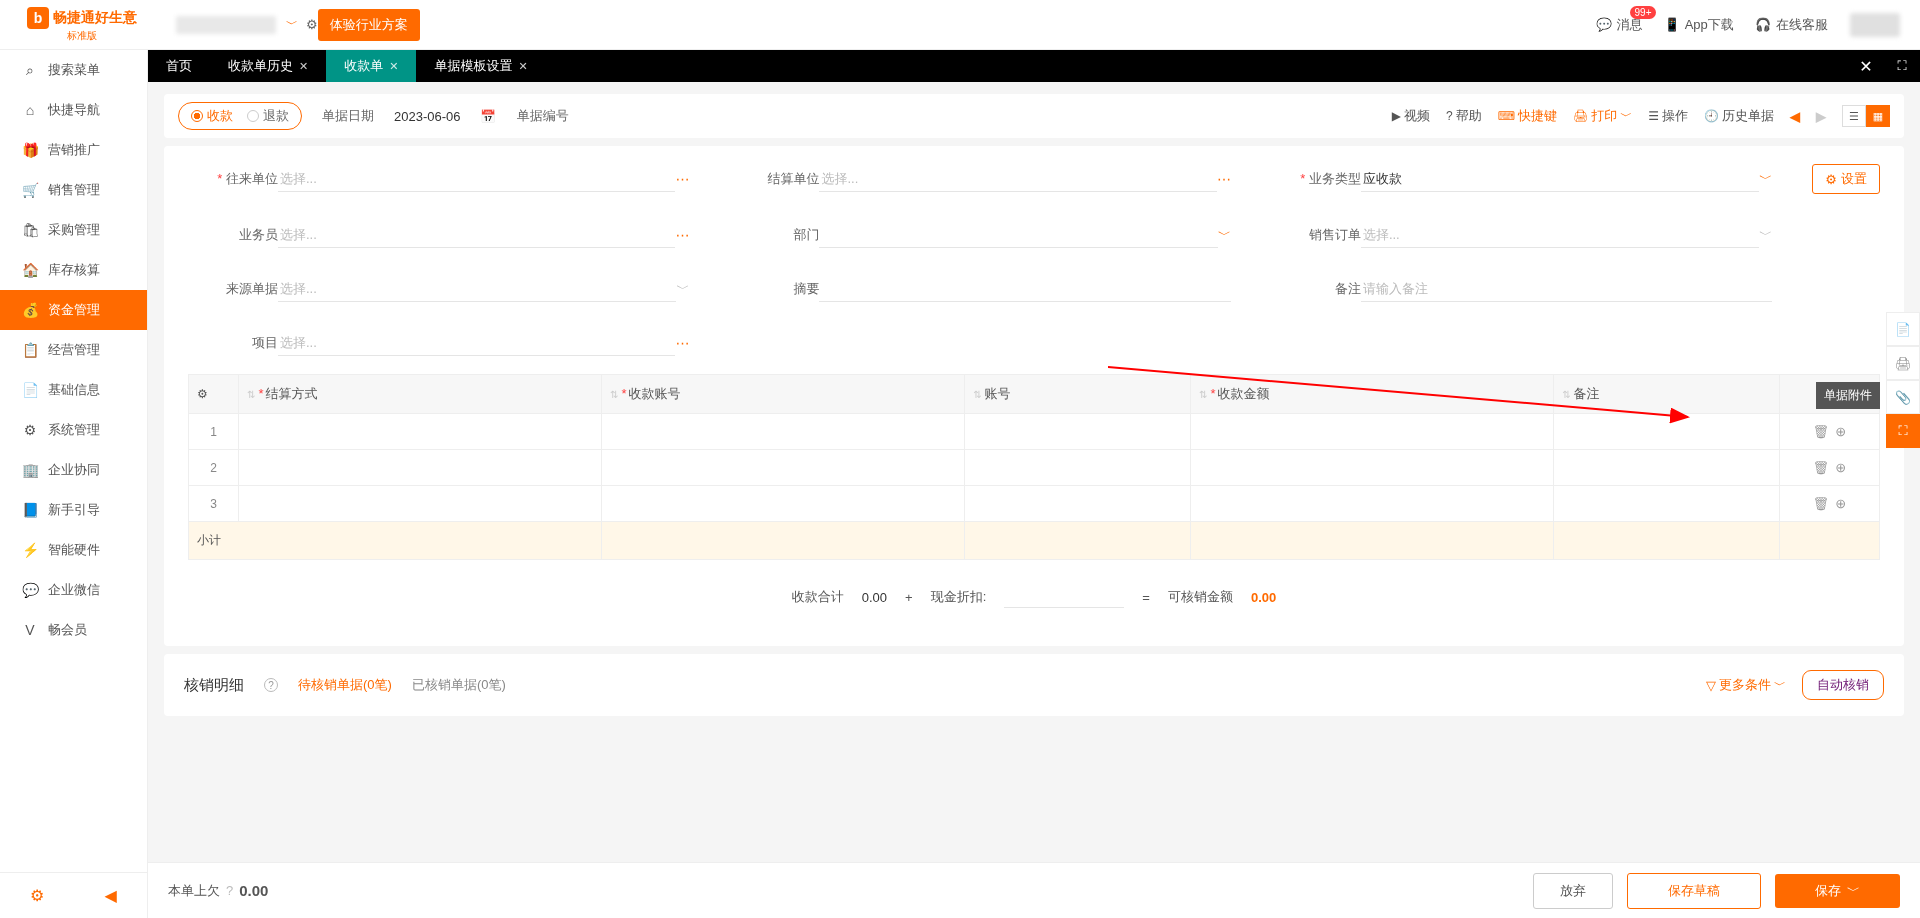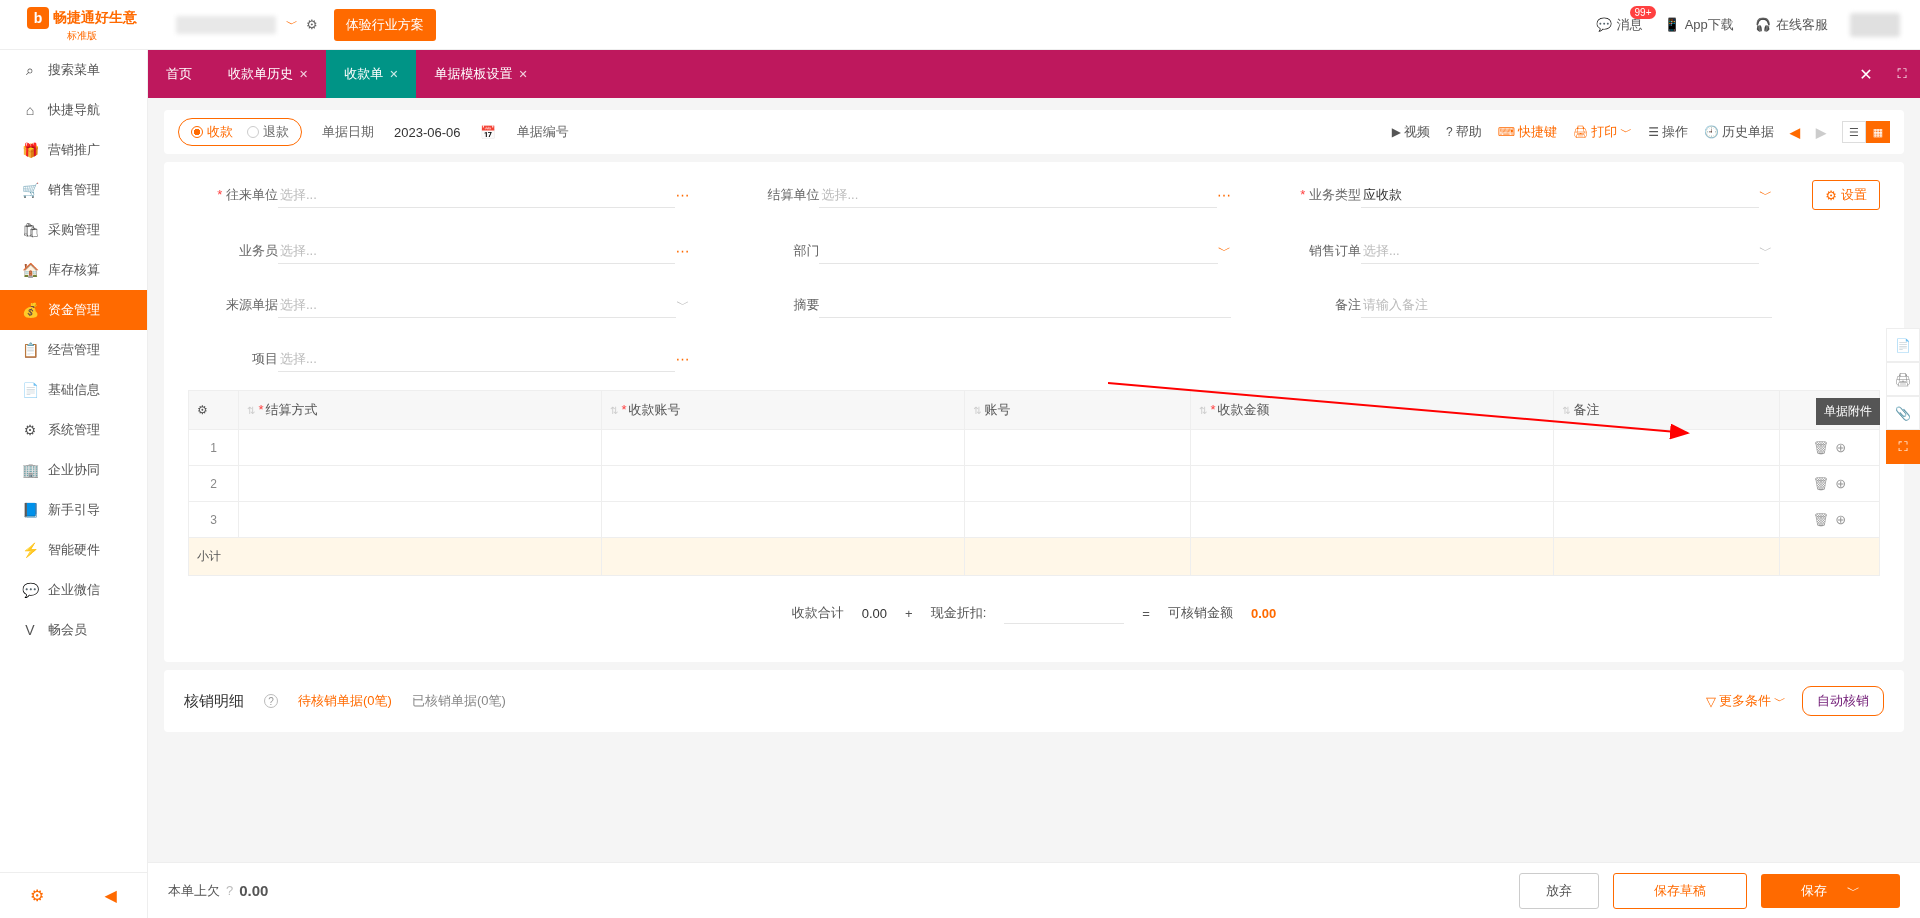--- a/index.html
+++ b/index.html
@@ -10,39 +10,39 @@
 .topbar{height:50px;background:#fff;border-bottom:1px solid #eee;display:flex;align-items:center;padding:0 8px}
 .logo-area{width:148px;display:flex;flex-direction:column;align-items:center;justify-content:center}
 .logo-row{display:flex;align-items:center;gap:4px}
 .logo-b{width:22px;height:22px;background:#ff6a00;color:#fff;border-radius:4px;display:flex;align-items:center;justify-content:center;font-weight:bold;font-size:14px}
 .logo-text{color:#ff6a00;font-size:14px;font-weight:bold}
 .logo-sub{font-size:10px;color:#ff6a00}
 .company-select{margin-left:20px;display:flex;align-items:center;gap:10px}
 .company-blur{width:100px;height:18px;background:#e8e8e8;filter:blur(2px);border-radius:2px}
 .chev-down{color:#ff6a00;font-size:12px}
 .gear-btn{color:#666;cursor:pointer;margin-left:8px}
-.trial-btn{margin-left:16px;background:#ff6a00;color:#fff;border:none;padding:7px 12px;border-radius:3px;cursor:pointer}
+.trial-btn{margin-left:0;background:#ff6a00;color:#fff;border:none;padding:7px 12px;border-radius:3px;cursor:pointer}
 .topbar-right{margin-left:auto;display:flex;align-items:center;gap:22px;padding-right:12px}
 .tb-item{display:flex;align-items:center;gap:4px;color:#555;cursor:pointer;position:relative}
 .badge99{position:absolute;top:-10px;right:-14px;background:#ff4040;color:#fff;font-size:10px;border-radius:8px;padding:1px 5px}
 .avatar-blur{width:50px;height:24px;background:#e0e0e0;filter:blur(2px);border-radius:3px}
 
 
 .body-row{flex:1;display:flex;min-height:0}
 .leftnav{width:148px;background:#fff;border-right:1px solid #eee;display:flex;flex-direction:column}
 .nav-items{flex:1}
 .nav-item{display:flex;align-items:center;gap:10px;height:40px;padding-left:22px;color:#555;cursor:pointer}
 .nav-item.active{background:#ff6a00;color:#fff}
 .nav-icon{width:16px;text-align:center;font-size:14px}
 .nav-bottom{height:46px;border-top:1px solid #eee;display:flex;align-items:center;justify-content:space-around}
 .nav-bottom span{color:#ff6a00;cursor:pointer;font-size:16px}
 
 
 .main{flex:1;display:flex;flex-direction:column;min-width:0}
-.tabstrip{height:48px;background:#be185d;display:flex;align-items:stretch;color:#fff}
+.tabstrip{height:32px;background:#000000;display:flex;align-items:stretch;color:#fff}
 .tab{padding:0 18px;display:flex;align-items:center;gap:6px;cursor:pointer;font-size:13px}
 .tab.active{background:#009486}
 .tab-x{font-size:11px;opacity:.8}
 .tabstrip-right{margin-left:auto;display:flex;align-items:center}
 .tab-close-pane{width:36px;display:flex;align-items:center;justify-content:center;cursor:pointer;font-size:16px}
 .tab-expand{width:36px;display:flex;align-items:center;justify-content:center;cursor:pointer}
 
 
 .content{flex:1;overflow:auto;padding:12px 16px 0 16px;display:flex;flex-direction:column;gap:8px;position:relative}
 .doc-header{display:flex;align-items:center;gap:20px;background:#fff;padding:8px 14px;border-radius:4px}
@@ -106,21 +106,21 @@
 .verify-amounts{display:flex;gap:40px;margin-top:14px;color:#666;font-size:12px}
 
 
 .footer{height:56px;background:#fff;border-top:1px solid #eee;display:flex;align-items:center;padding:0 20px;gap:14px}
 .foot-left{display:flex;align-items:center;gap:6px;color:#555}
 .foot-amt{font-weight:bold;font-size:15px}
 .foot-q{color:#bbb}
 .foot-spacer{flex:1}
 .btn-plain{border:1px solid #ccc;background:#fff;color:#555;padding:8px 26px;border-radius:3px;cursor:pointer}
 .btn-outline{border:1px solid #ff6a00;background:#fff;color:#ff6a00;padding:8px 40px;border-radius:3px;cursor:pointer}
-.btn-primary{background:#ff6a00;color:#fff;border:none;padding:8px 40px;border-radius:3px;cursor:pointer;display:flex;align-items:center;gap:20px}
+.btn-primary{background:#ff6a00;color:#fff;border:none;padding:8px 40px;border-radius:3px;cursor:pointer;display:flex;align-items:center;gap:6px}
 
 
 .side-rail{position:absolute;right:0;top:230px;display:flex;flex-direction:column}
 .rail-btn{width:34px;height:34px;background:#fff;border:1px solid #eee;display:flex;align-items:center;justify-content:center;color:#888;cursor:pointer}
 .rail-btn.active{background:#ff6a00;color:#fff;border-color:#ff6a00}
 .rail-tooltip{position:absolute;right:40px;top:70px;background:#555;color:#fff;padding:5px 8px;border-radius:0;font-size:12px;white-space:nowrap}
 
 
 .arrow-svg{position:absolute;left:960px;top:280px;width:590px;height:70px;pointer-events:none}
 </style>

